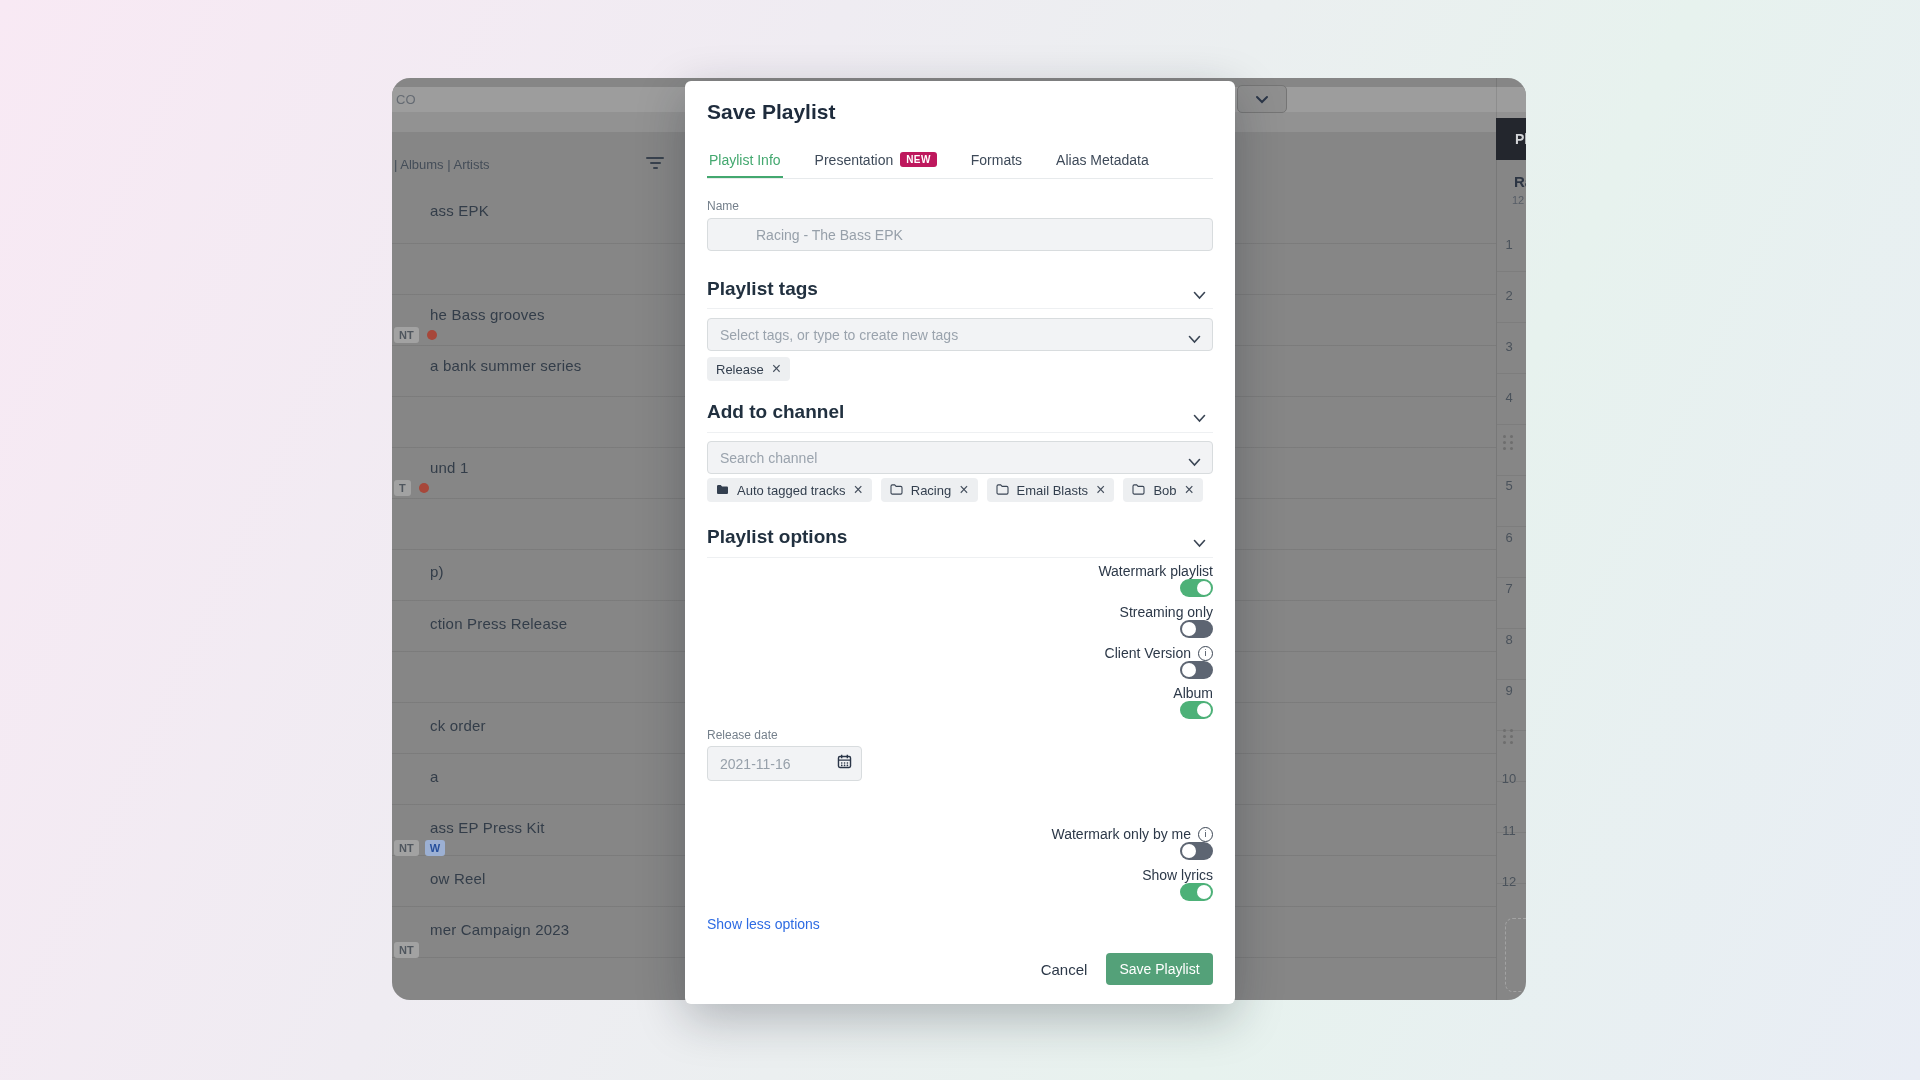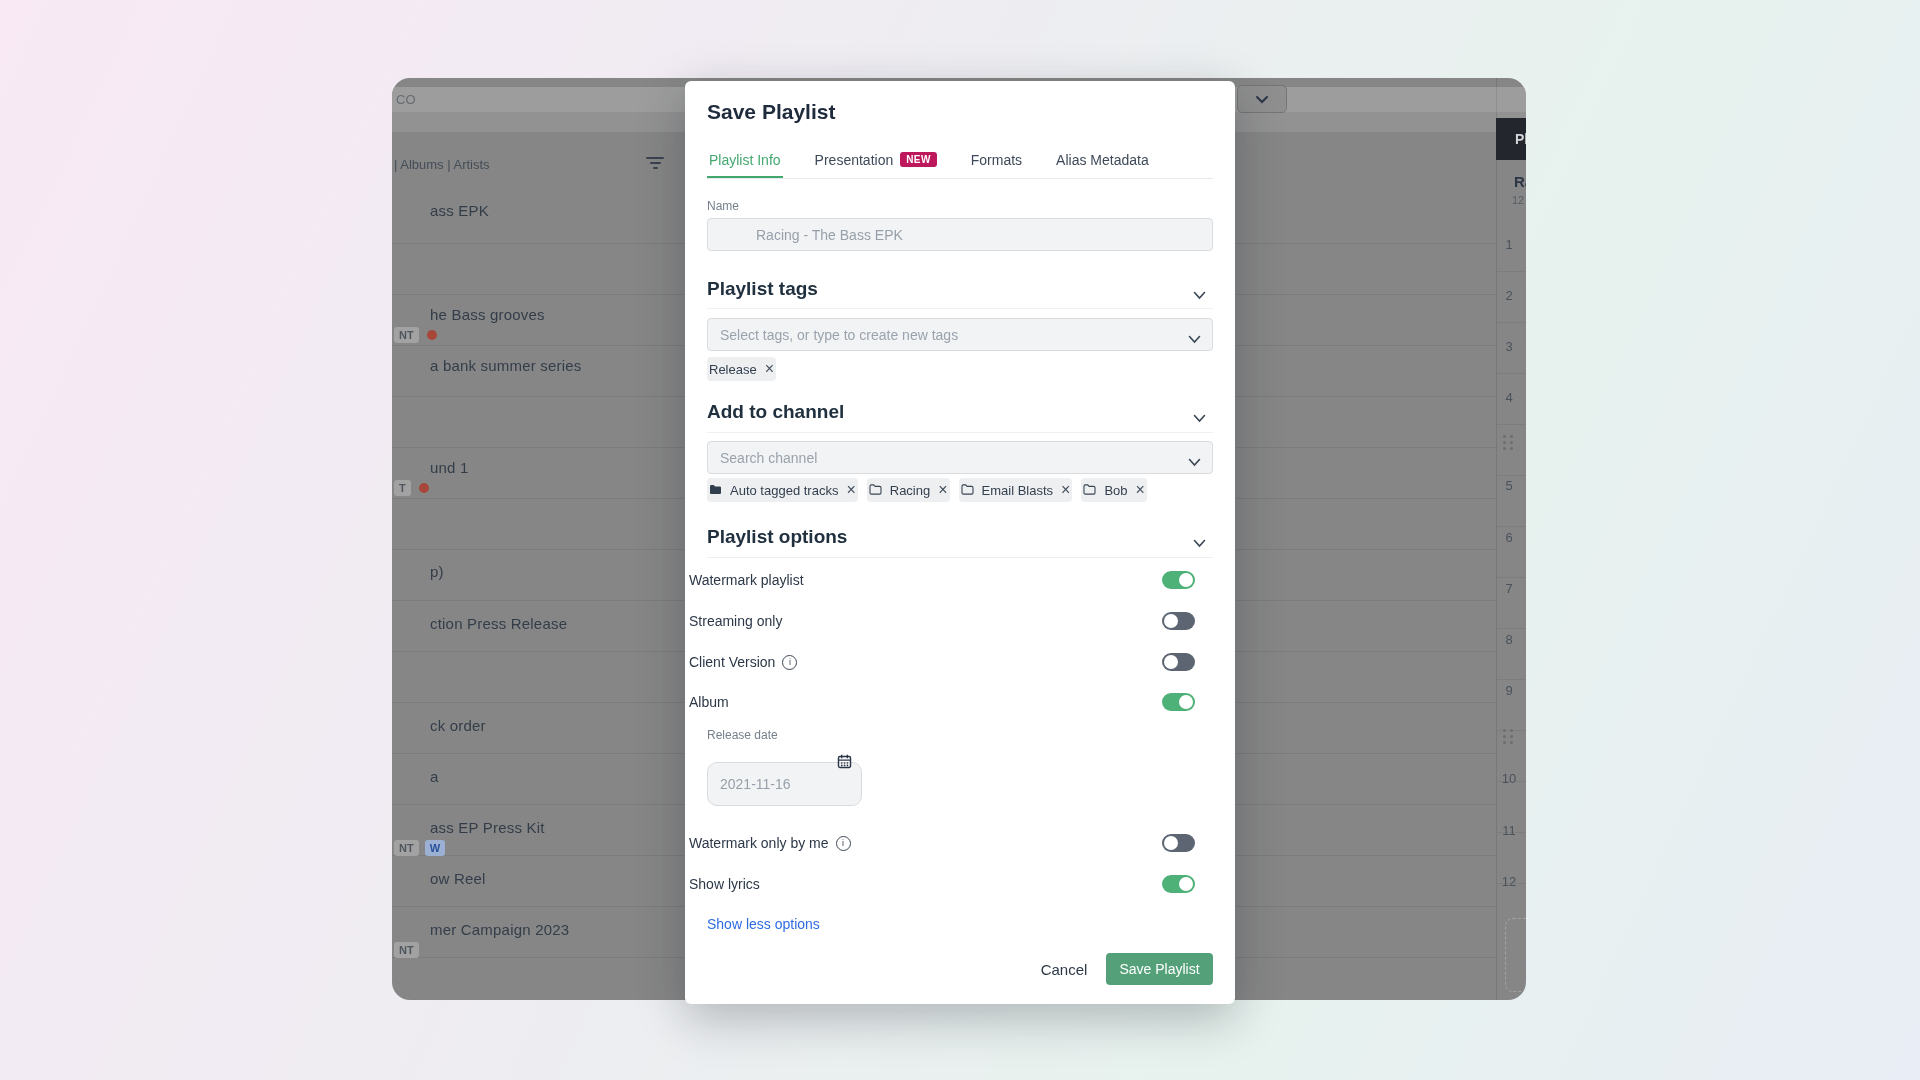--- a/index.html
+++ b/index.html
@@ -57,34 +57,34 @@
   .field-label{position:absolute;left:22px;font-size:12px;color:#75808c;}
   .text-input{position:absolute;left:22px;width:506px;height:33px;background:#f2f3f5;border:1px solid #d8dcde;
     border-radius:4px;color:#97a0aa;font-size:14px;padding:0 12px;box-sizing:border-box;outline:none;
     font-family:"Liberation Sans",sans-serif;}
   .text-input::placeholder{color:#9aa3ad;opacity:1;}
   .section-h{position:absolute;left:22px;font-size:19px;font-weight:600;color:#21303f;}
   .hline{position:absolute;left:22px;width:506px;height:1px;background:#eef0f2;}
   .chev{position:absolute;}
   .chip-row{position:absolute;left:22px;display:flex;gap:9px;}
   .chip{height:24px;background:#edeff1;border-radius:4px;display:flex;align-items:center;gap:8px;
-    padding:0 2px;font-size:13px;color:#333f4e;}
+    padding:0 9px;font-size:13px;color:#333f4e;}
   .chip .x{color:#46505e;font-size:16px;line-height:1;cursor:default;}
-  .opt-row{position:absolute;left:4px;width:506px;height:34px;display:flex;justify-content:space-between;align-items:center;}
+  .opt-row{position:absolute;left:22px;width:506px;height:34px;display:flex;justify-content:space-between;align-items:flex-end;flex-direction:column;}
   .opt-label{font-size:14px;color:#2c3848;display:flex;align-items:center;gap:7px;}
   .info{width:13px;height:13px;border:1px solid #3c4654;border-radius:50%;font-size:9px;font-style:normal;
     display:flex;align-items:center;justify-content:center;color:#3c4654;}
   .toggle{width:33px;height:18px;border-radius:10px;position:relative;}
   .toggle.on{background:#4db178;}
   .toggle.off{background:#5d6572;}
   .toggle .knob{position:absolute;top:2px;width:14px;height:14px;border-radius:50%;background:#fff;}
   .toggle.on .knob{right:2px;}
   .toggle.off .knob{left:2px;}
   .date-wrap{position:absolute;left:22px;top:665px;width:155px;height:31px;}
-  .date-wrap .text-input{left:0;top:16px;width:155px;height:44px;border-radius:10px;}
+  .date-wrap .text-input{left:0;top:0;width:155px;height:35px;}
   .date-wrap svg{position:absolute;right:9px;top:7px;}
   .link{position:absolute;left:22px;top:835px;font-size:14px;color:#2d6be3;cursor:default;}
   .cancel-btn{position:absolute;left:349px;top:872px;width:60px;height:32px;font-size:15px;color:#2c3848;
     display:flex;align-items:center;justify-content:center;cursor:default;}
   .save-btn{position:absolute;left:421px;top:872px;width:107px;height:32px;background:#54a179;color:#fff;
     border-radius:4px;font-size:14px;display:flex;align-items:center;justify-content:center;cursor:default;}
 </style>
 </head>
 <body>
 

